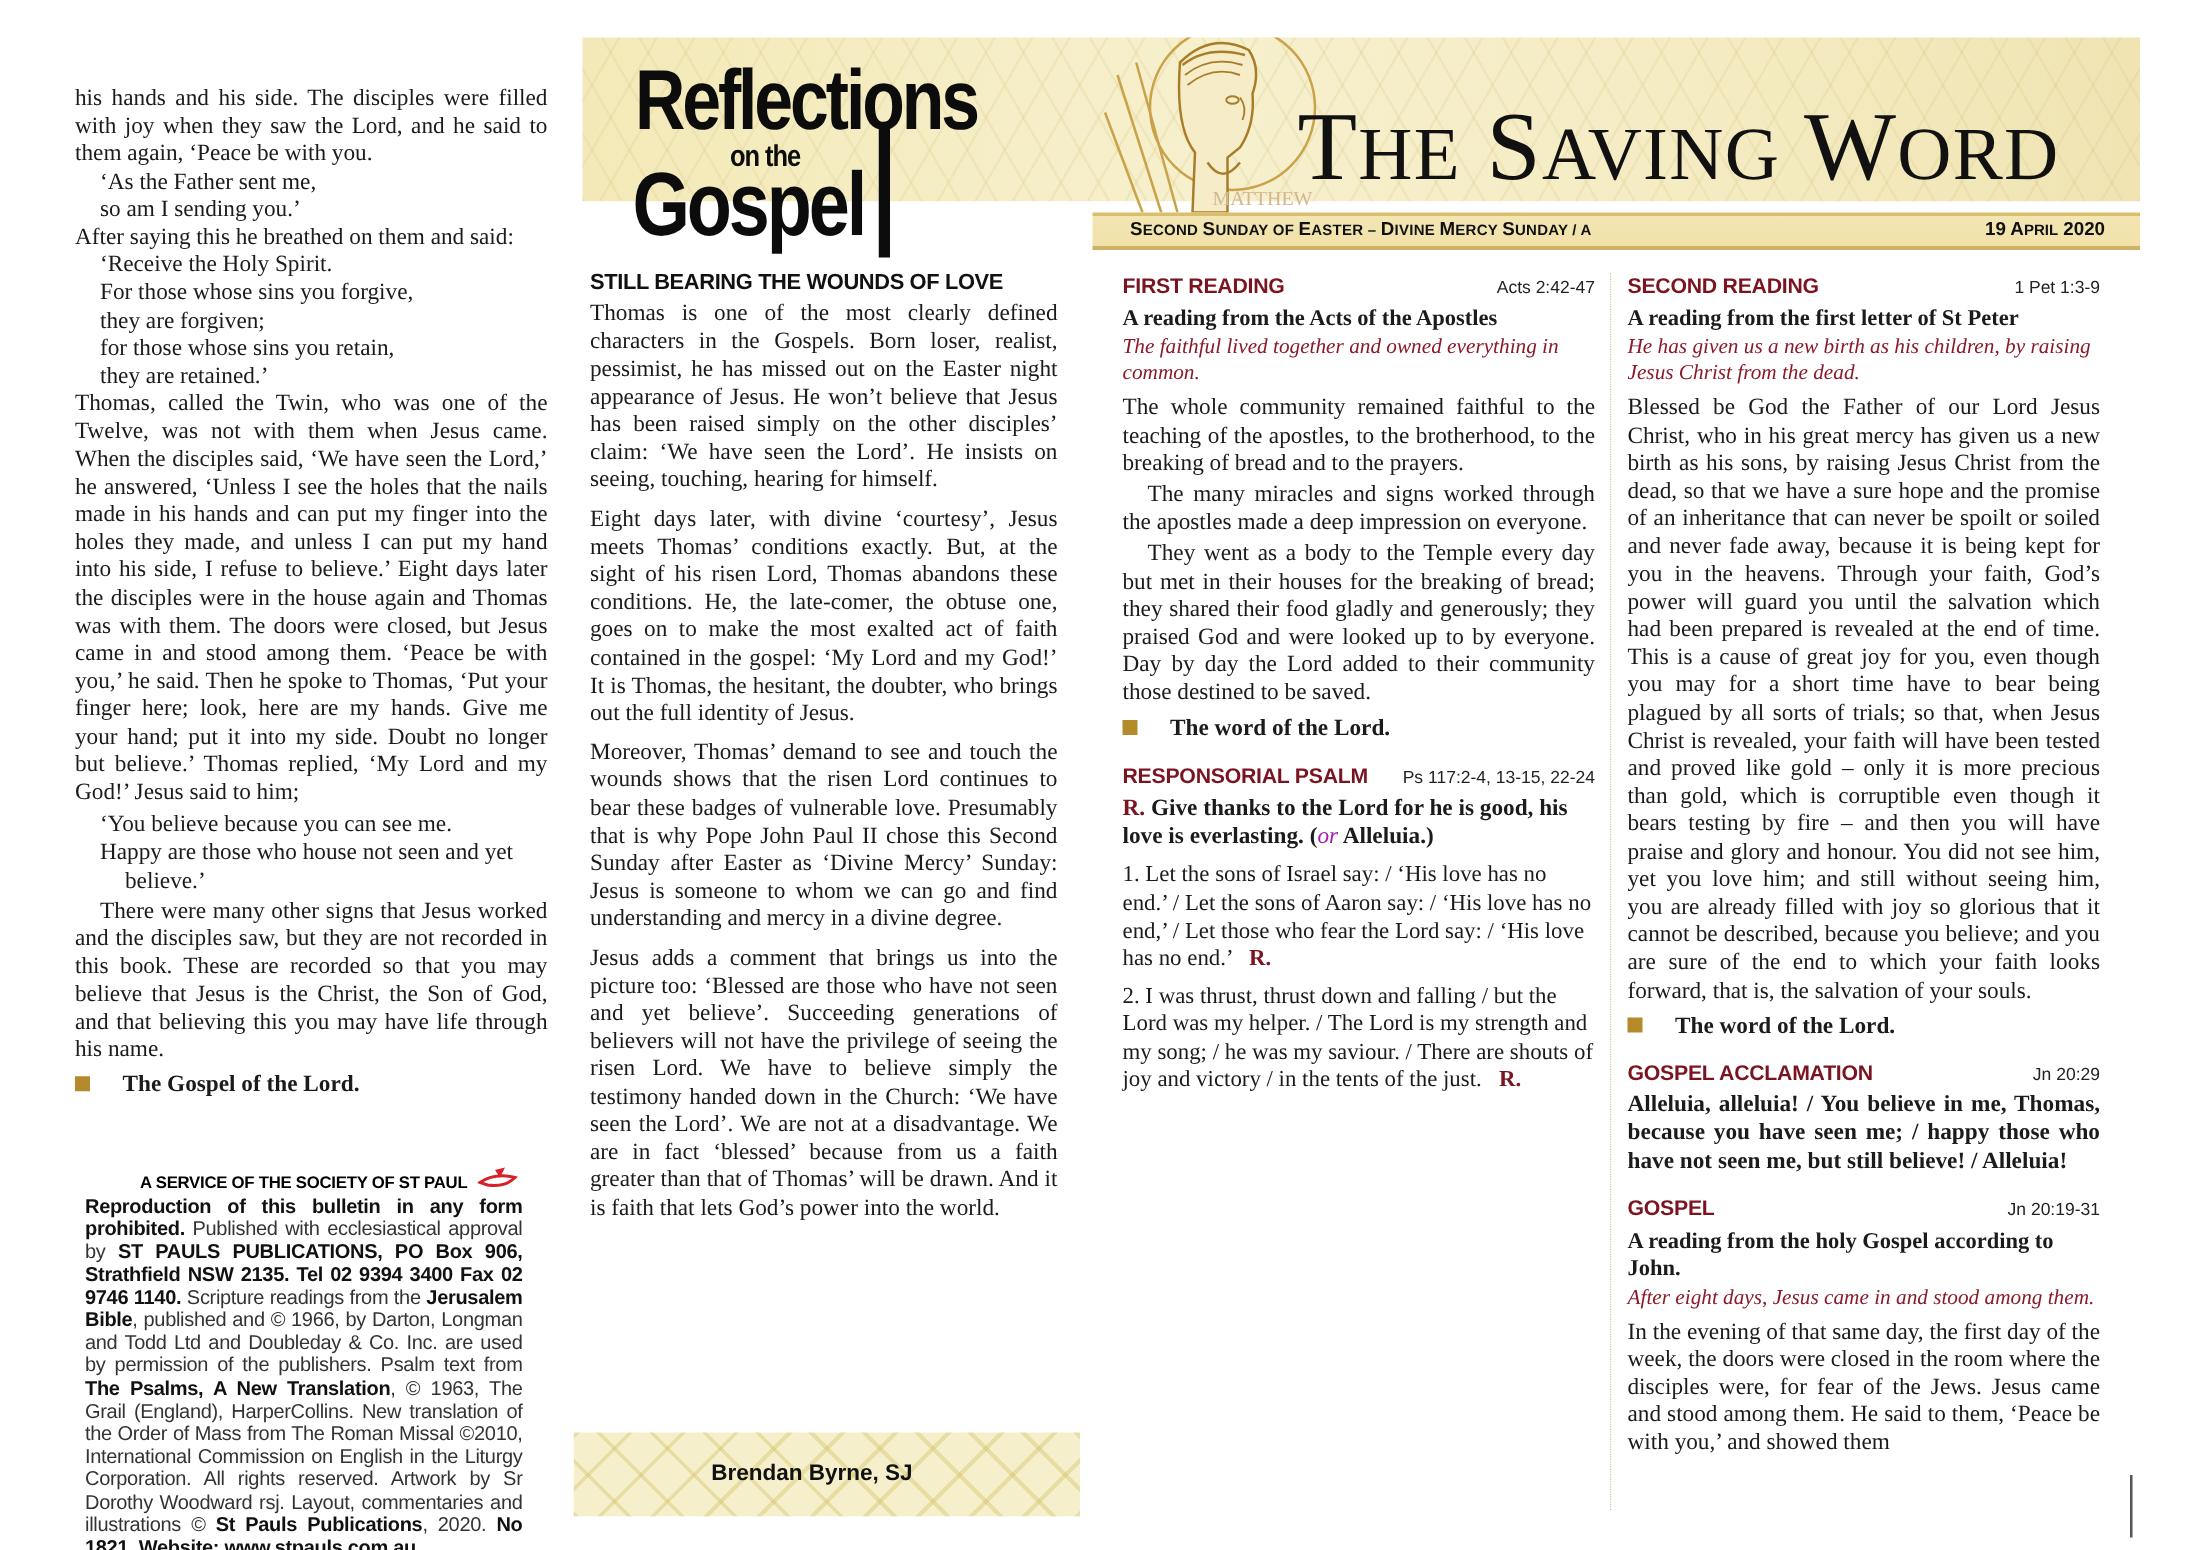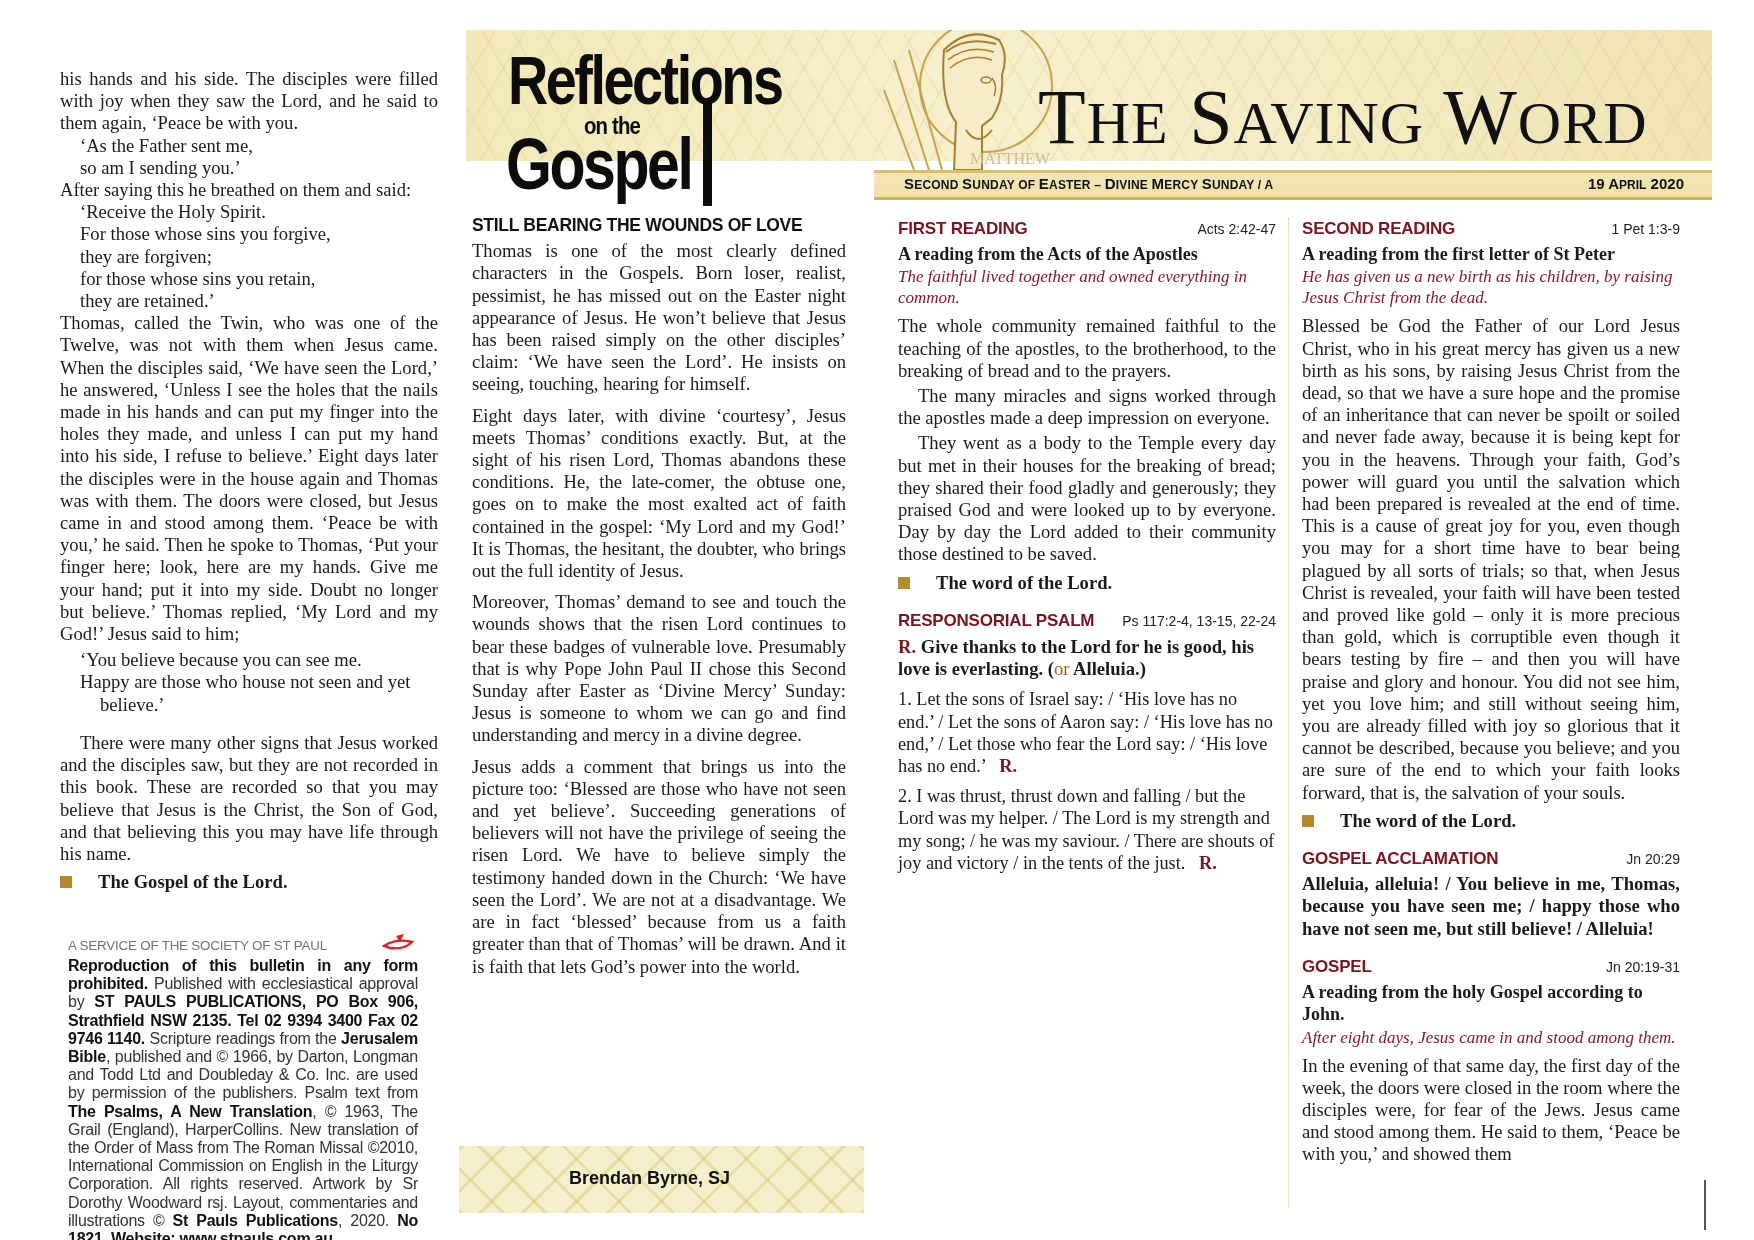--- a/index.html
+++ b/index.html
@@ -10,21 +10,21 @@
   .col p { margin: 0; }
   .indent { padding-left: 20px; text-align: left; }
   .para-gap { margin-top: 9px !important; }
   .first-indent { text-indent: 20px; }
 
   
   #left-col { left: 60px; top: 68px; width: 378px; }
 
   
   #footer { position: absolute; left: 68px; top: 938px; width: 350px; font-family: "Liberation Sans", sans-serif; }
-  #footer .footer-title { font-size: 13.4px; font-weight: normal; letter-spacing: -0.2px; color: #737373; }
+  #footer .footer-title { font-size: 13.4px; font-weight: bold; letter-spacing: -0.2px; color: #000000; text-align: center; }
   #footer .footer-text { font-size: 16px; line-height: 18.2px; color: #333; text-align: justify; margin-top: 4px; letter-spacing: -0.25px; }
   #footer .footer-text b { color: #111; }
   #logo-mark { position: absolute; left: 382px; top: 932px; width: 34px; height: 20px; }
 
   
   #banner { position: absolute; left: 466px; top: 30px; width: 1246px; height: 131px;
     background:
       repeating-linear-gradient(60deg, rgba(210,190,120,0.18) 0 2px, transparent 2px 26px),
       repeating-linear-gradient(-60deg, rgba(210,190,120,0.18) 0 2px, transparent 2px 26px),
       linear-gradient(90deg, #f3e9b8 0%, #f7f0cd 40%, #f5ecc4 70%, #f0e4b3 100%);
@@ -67,21 +67,21 @@
   .sec-ref { font-family: "Liberation Sans", sans-serif; font-size: 14px; color: #222; }
   .reading-intro { font-weight: bold; font-size: 18px; margin-top: 3px; }
   .reading-summary { font-style: italic; color: #8a1a2a; font-size: 17px; line-height: 21px; margin-top: 1px; }
   .body-text { text-align: justify; margin-top: 7px; }
   .body-text p { margin: 0; }
   .body-text p + p { margin-top: 3px; }
   .acclaim { display: flex; align-items: baseline; margin-top: 6px; font-weight: bold; font-size: 18.6px; }
   .gold-square { display: inline-block; width: 12px; height: 12px; background: #b58a2a; margin-right: 26px; flex: 0 0 12px; }
   .response { font-weight: bold; margin-top: 4px; text-align: left; }
   .resp-r { color: #7a1420; font-weight: bold; }
-  .or-word { color: #a16207; font-weight: normal; }
+  .or-word { color: #a21caf; font-style: italic; font-weight: normal; }
   .verse { text-align: left; margin-top: 8px; font-size: 18.3px; }
   .bold-just { font-weight: bold; text-align: justify; margin-top: 3px; }
   .sec-gap { margin-top: 16px; }
 
   #margin-tick { position: absolute; left: 1704px; top: 30px; width: 2px; height: 1200px; background: linear-gradient(180deg, transparent 0, transparent 1150px, #555 1150px, #555 1190px); }
 </style>
 </head>
 <body>
 
 <div id="left-col" class="col">
@@ -96,21 +96,21 @@
     <p>For those whose sins you forgive,</p>
     <p>they are forgiven;</p>
     <p>for those whose sins you retain,</p>
     <p>they are retained.’</p>
   </div>
   <p>Thomas, called the Twin, who was one of the Twelve, was not with them when Jesus came. When the disciples said, ‘We have seen the Lord,’ he answered, ‘Unless I see the holes that the nails made in his hands and can put my finger into the holes they made, and unless I can put my hand into his side, I refuse to believe.’ Eight days later the disciples were in the house again and Thomas was with them. The doors were closed, but Jesus came in and stood among them. ‘Peace be with you,’ he said. Then he spoke to Thomas, ‘Put your finger here; look, here are my hands. Give me your hand; put it into my side. Doubt no longer but believe.’ Thomas replied, ‘My Lord and my God!’ Jesus said to him;</p>
   <div class="indent" style="margin-top:4px">
     <p>‘You believe because you can see me.</p>
     <p style="padding-left:20px;text-indent:-20px;">Happy are those who house not seen and yet believe.’</p>
   </div>
-  <p class="first-indent" style="margin-top:16px">There were many other signs that Jesus worked and the disciples saw, but they are not recorded in this book. These are recorded so that you may believe that Jesus is the Christ, the Son of God, and that believing this you may have life through his name.</p>
+  <p class="first-indent" style="margin-top:2px">There were many other signs that Jesus worked and the disciples saw, but they are not recorded in this book. These are recorded so that you may believe that Jesus is the Christ, the Son of God, and that believing this you may have life through his name.</p>
   <div class="acclaim">
     <span class="gold-square"></span>
     <span>The Gospel of the Lord.</span>
   </div>
 </div>
 
 <div id="footer">
   <div class="footer-title">A SERVICE OF THE SOCIETY OF ST PAUL</div>
   <div class="footer-text">
     <b>Reproduction of this bulletin in any form prohibited.</b><span> Published with ecclesiastical approval by </span><b>ST PAULS PUBLICATIONS, PO Box 906, Strathfield NSW 2135. Tel 02 9394 3400 Fax 02 9746 1140.</b><span> Scripture readings from the </span><b>Jerusalem Bible</b><span>, published and © 1966, by Darton, Longman and Todd Ltd and Doubleday &amp; Co. Inc. are used by permission of the publishers. Psalm text from </span><b>The Psalms, A New Translation</b><span>, © 1963, The Grail (England), HarperCollins. New translation of the Order of Mass from The Roman Missal ©2010, International Commission on English in the Liturgy Corporation. All rights reserved. Artwork by Sr Dorothy Woodward rsj. Layout, commentaries and illustrations © </span><b>St Pauls Publications</b><span>, 2020. </span><b>No 1821. Website: www.stpauls.com.au</b>

